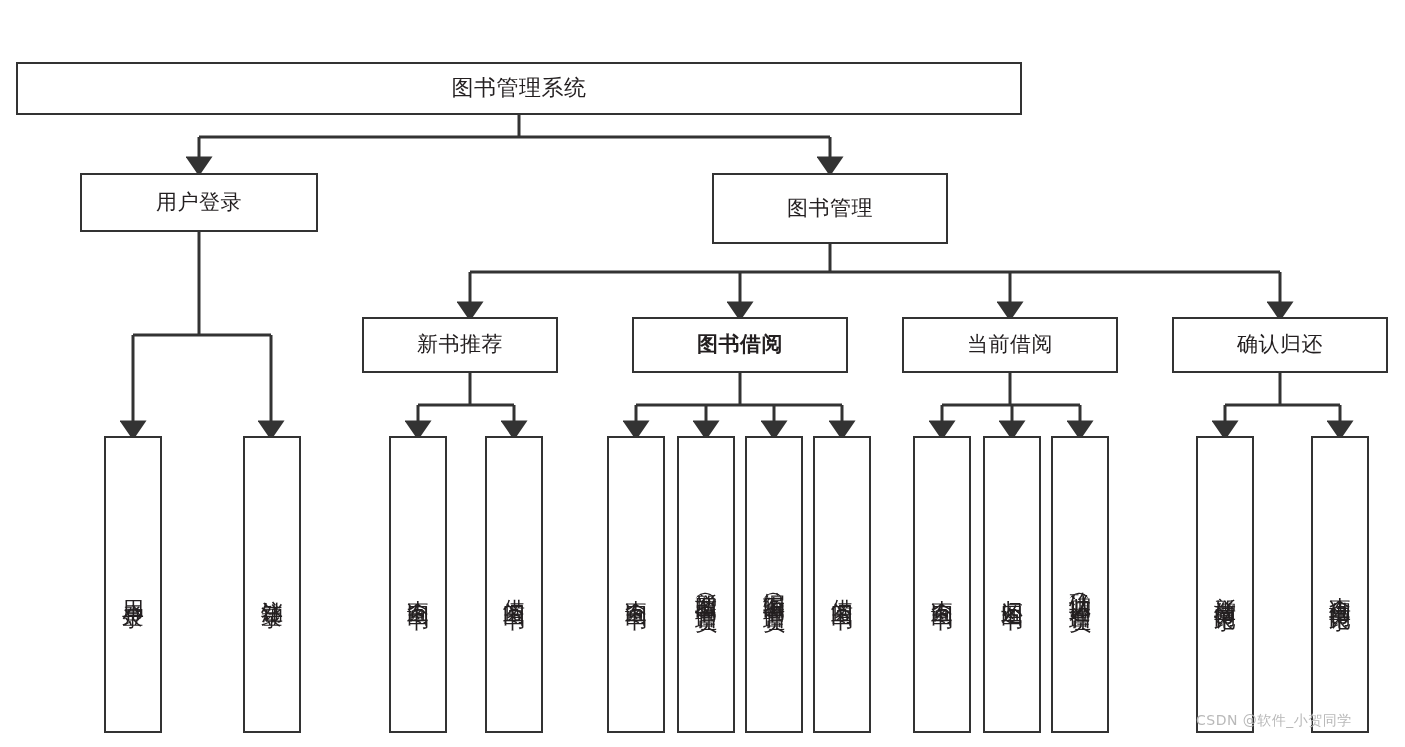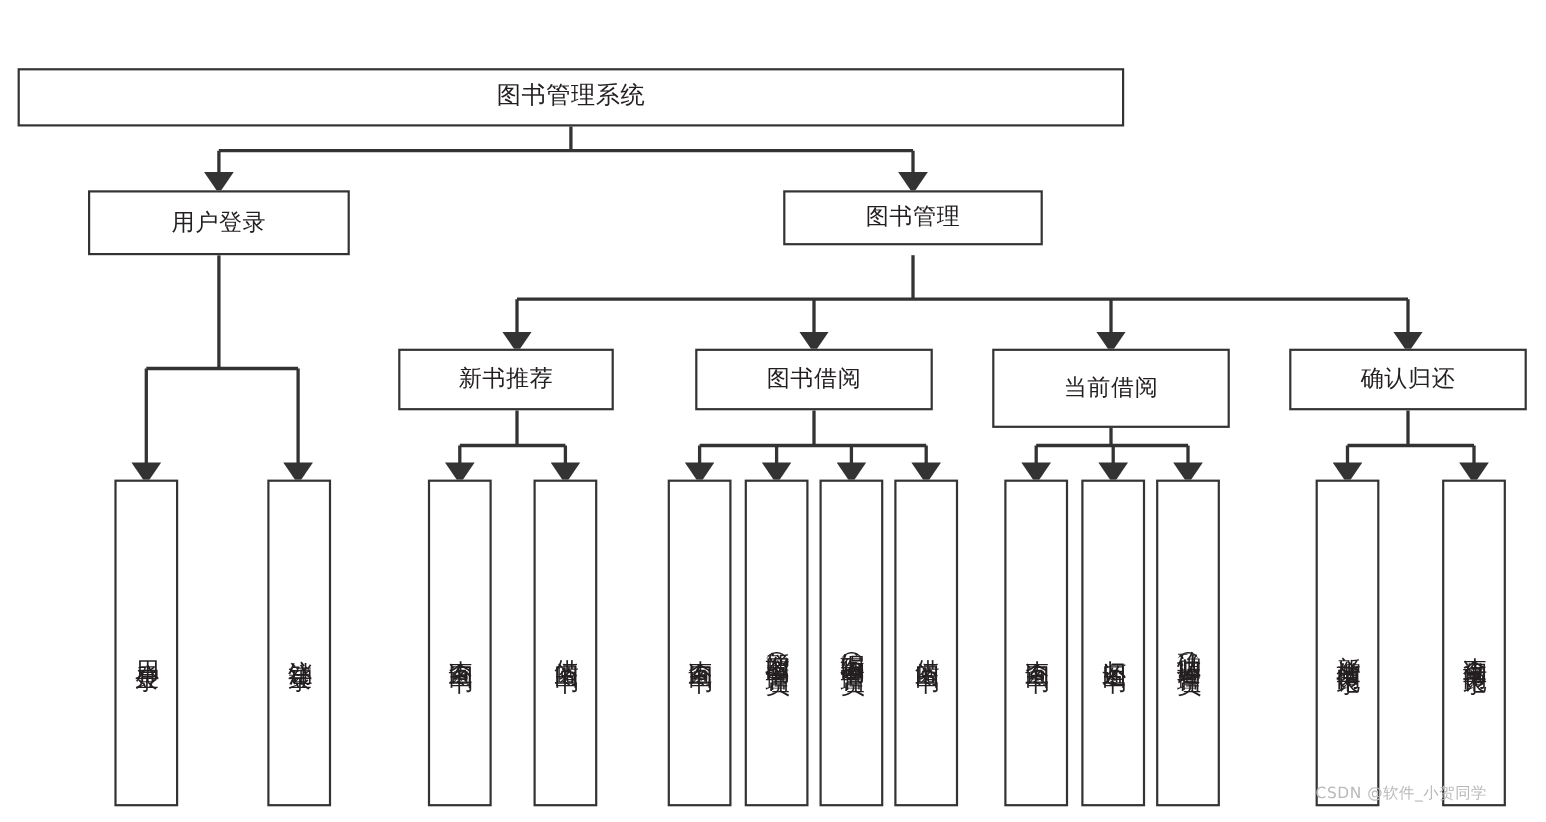--- a/index.html
+++ b/index.html
@@ -126,31 +126,31 @@
     </g>
   </svg>
 
   <div class="node-box node-root" style="left: 16px; top: 14px; width: 1006px; height: 53px; margin-top: 48px;">
     <span class="node-label-h">图书管理系统</span>
   </div>
 
   <div class="node-box" style="left: 80px; top: 173px; width: 238px; height: 59px;">
     <span class="node-label-h">用户登录</span>
   </div>
-  <div class="node-box" style="left: 712px; top: 173px; width: 236px; height: 50px;">
+  <div class="node-box" style="left: 712px; top: 173px; width: 236px; height: 71px;">
     <span class="node-label-h">图书管理</span>
   </div>
 
   <div class="node-box" style="left: 362px; top: 317px; width: 196px; height: 56px;">
     <span class="node-label-h">新书推荐</span>
   </div>
-  <div class="node-box" style="left: 632px; top: 317px; width: 216px; height: 56px;">
+  <div class="node-box" style="left: 632px; top: 317px; width: 216px; height: 56px; font-weight: bold;">
     <span class="node-label-h">图书借阅</span>
   </div>
-  <div class="node-box" style="left: 902px; top: 317px; width: 216px; height: 72px;">
+  <div class="node-box" style="left: 902px; top: 317px; width: 216px; height: 56px;">
     <span class="node-label-h">当前借阅</span>
   </div>
   <div class="node-box" style="left: 1172px; top: 317px; width: 216px; height: 56px;">
     <span class="node-label-h">确认归还</span>
   </div>
 
   <div class="leaf-box" style="left: 104px; top: 436px; width: 58px; height: 297px;">
     <span class="node-label-v">用户登录</span>
   </div>
   <div class="leaf-box" style="left: 243px; top: 436px; width: 58px; height: 297px;">

